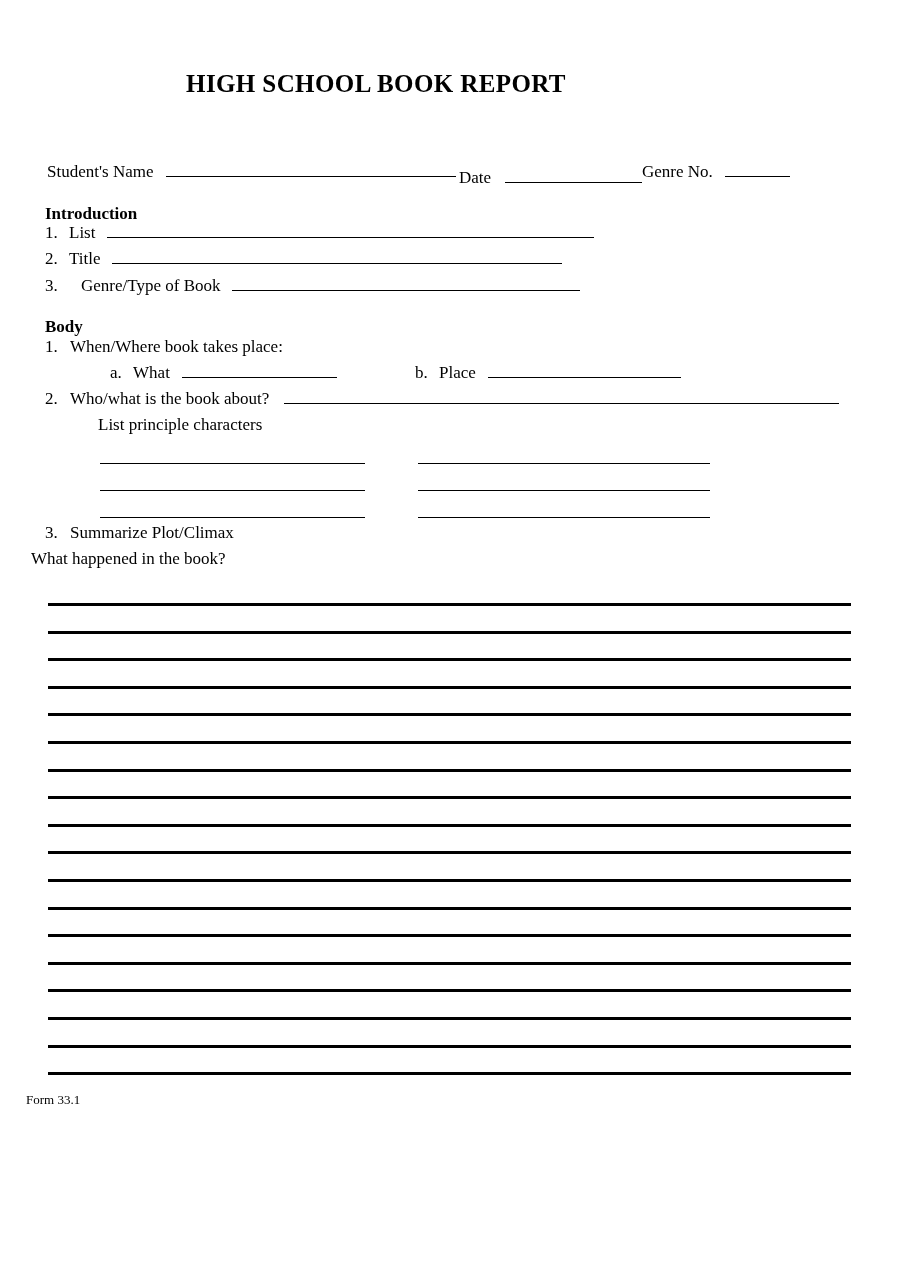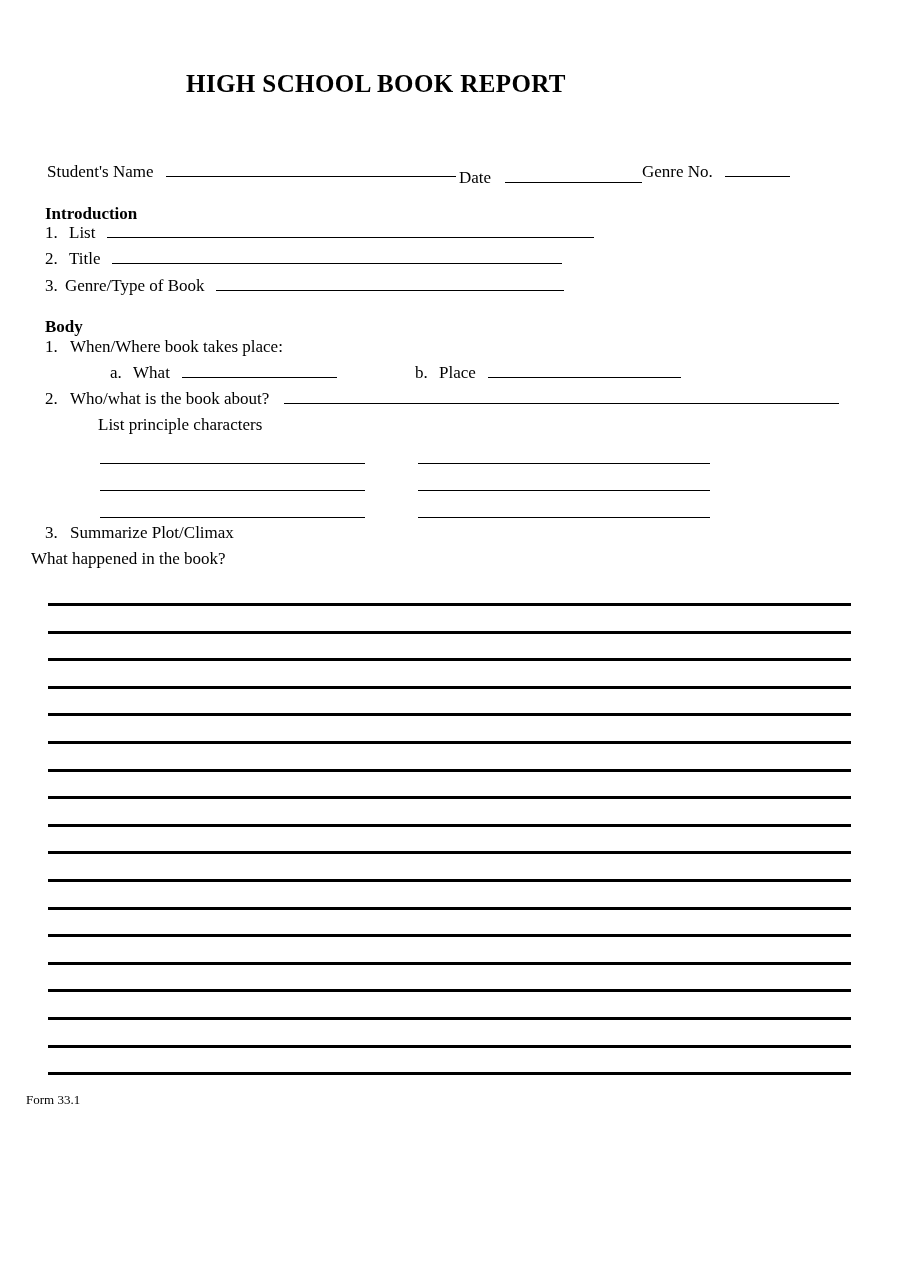--- a/index.html
+++ b/index.html
@@ -146,21 +146,21 @@
   </div>
 
   <div class="row" id="intro-2">
     <span>2.</span>
     <span style="margin-left:7px;">Title</span>
     <span class="rule" style="width:450px;margin-left:7px;"></span>
   </div>
 
   <div class="row" id="intro-3">
     <span>3.</span>
-    <span style="margin-left:3px;">Genre/Type of Book</span>
+    <span style="margin-left:19px;">Genre/Type of Book</span>
     <span class="rule" style="width:348px;margin-left:7px;"></span>
   </div>
 
   <div class="row bold" id="sec-body-title">Body</div>
 
   <div class="row" id="body-1">
     <span>1.</span>
     <span style="margin-left:8px;">When/Where book takes place:</span>
   </div>
 

